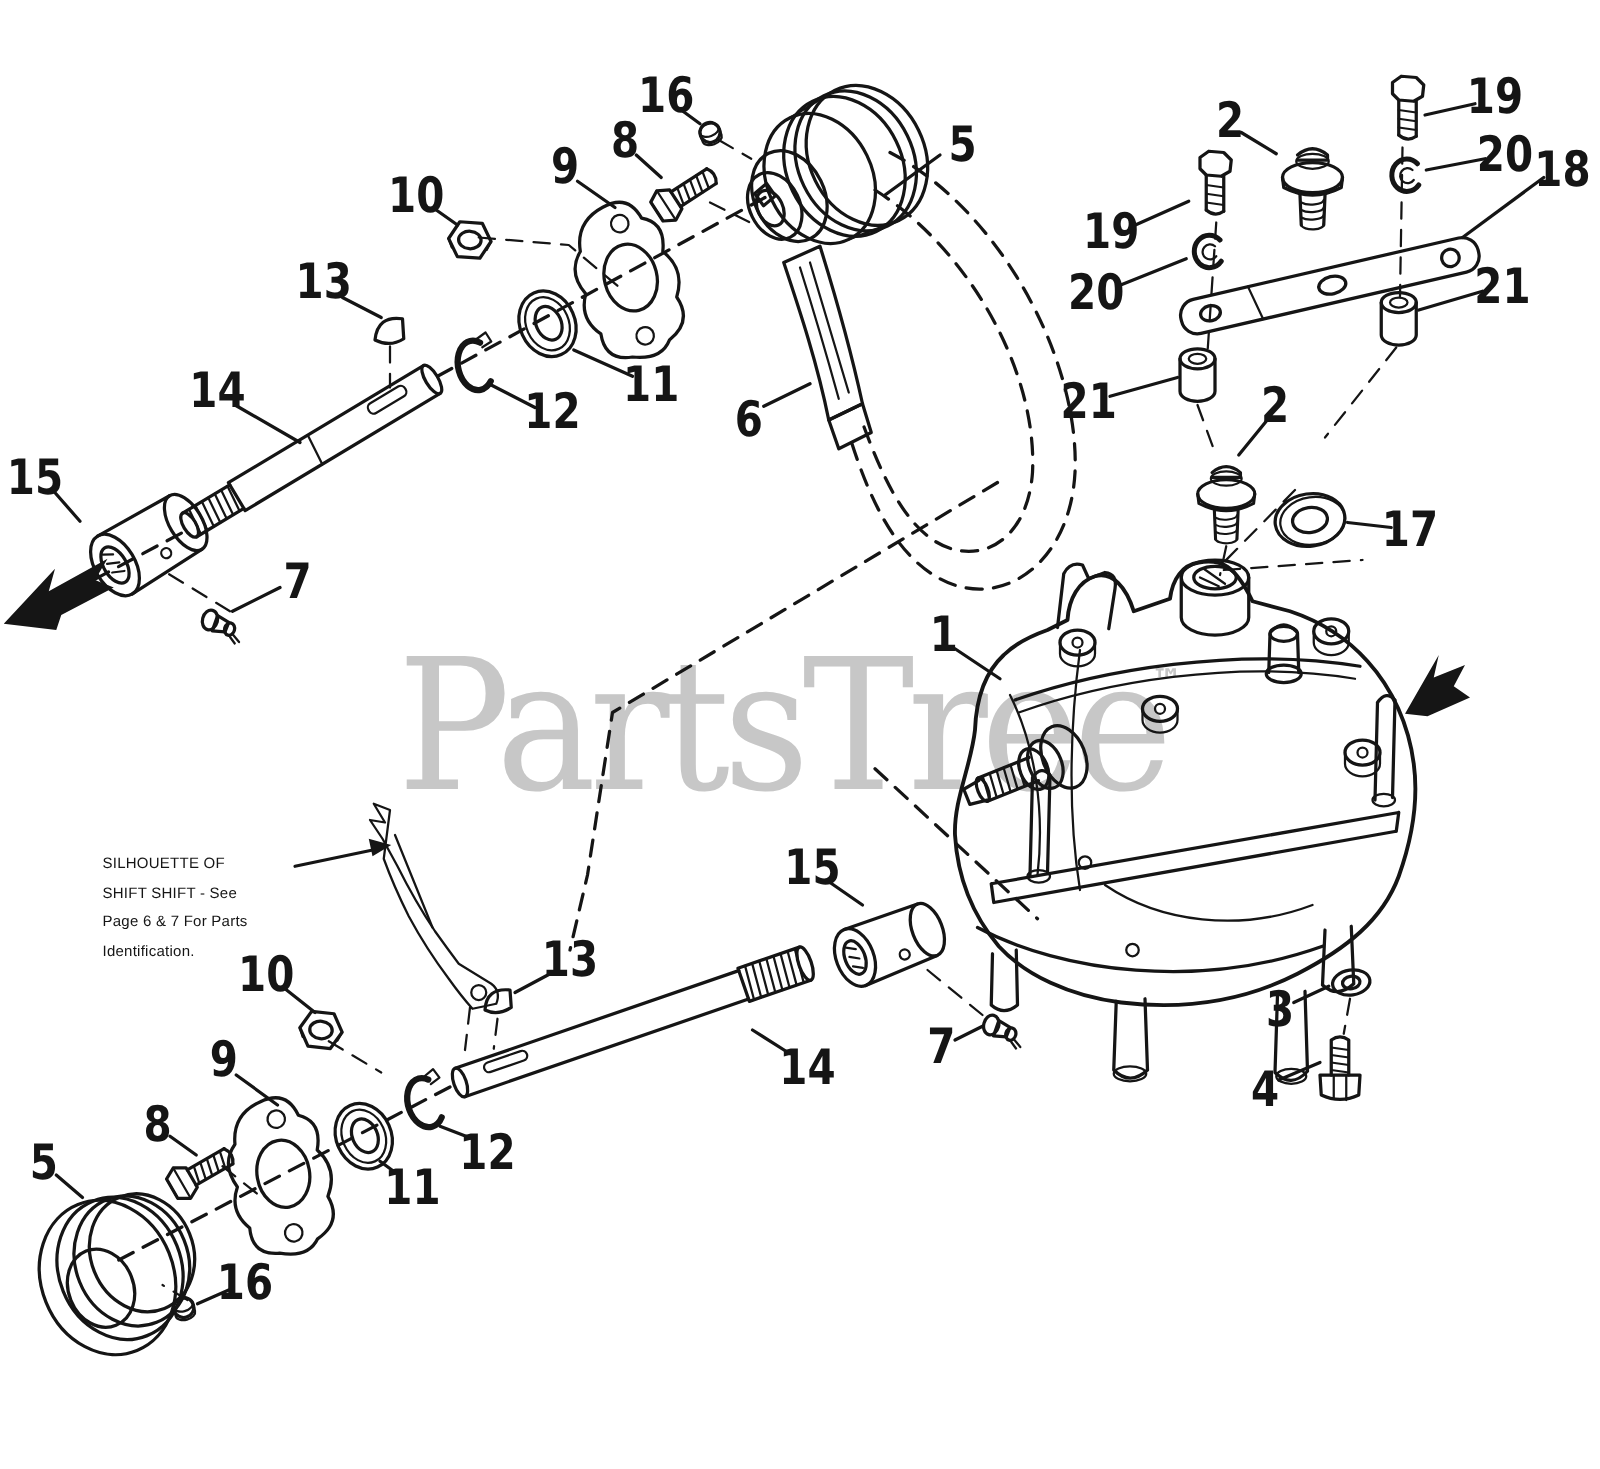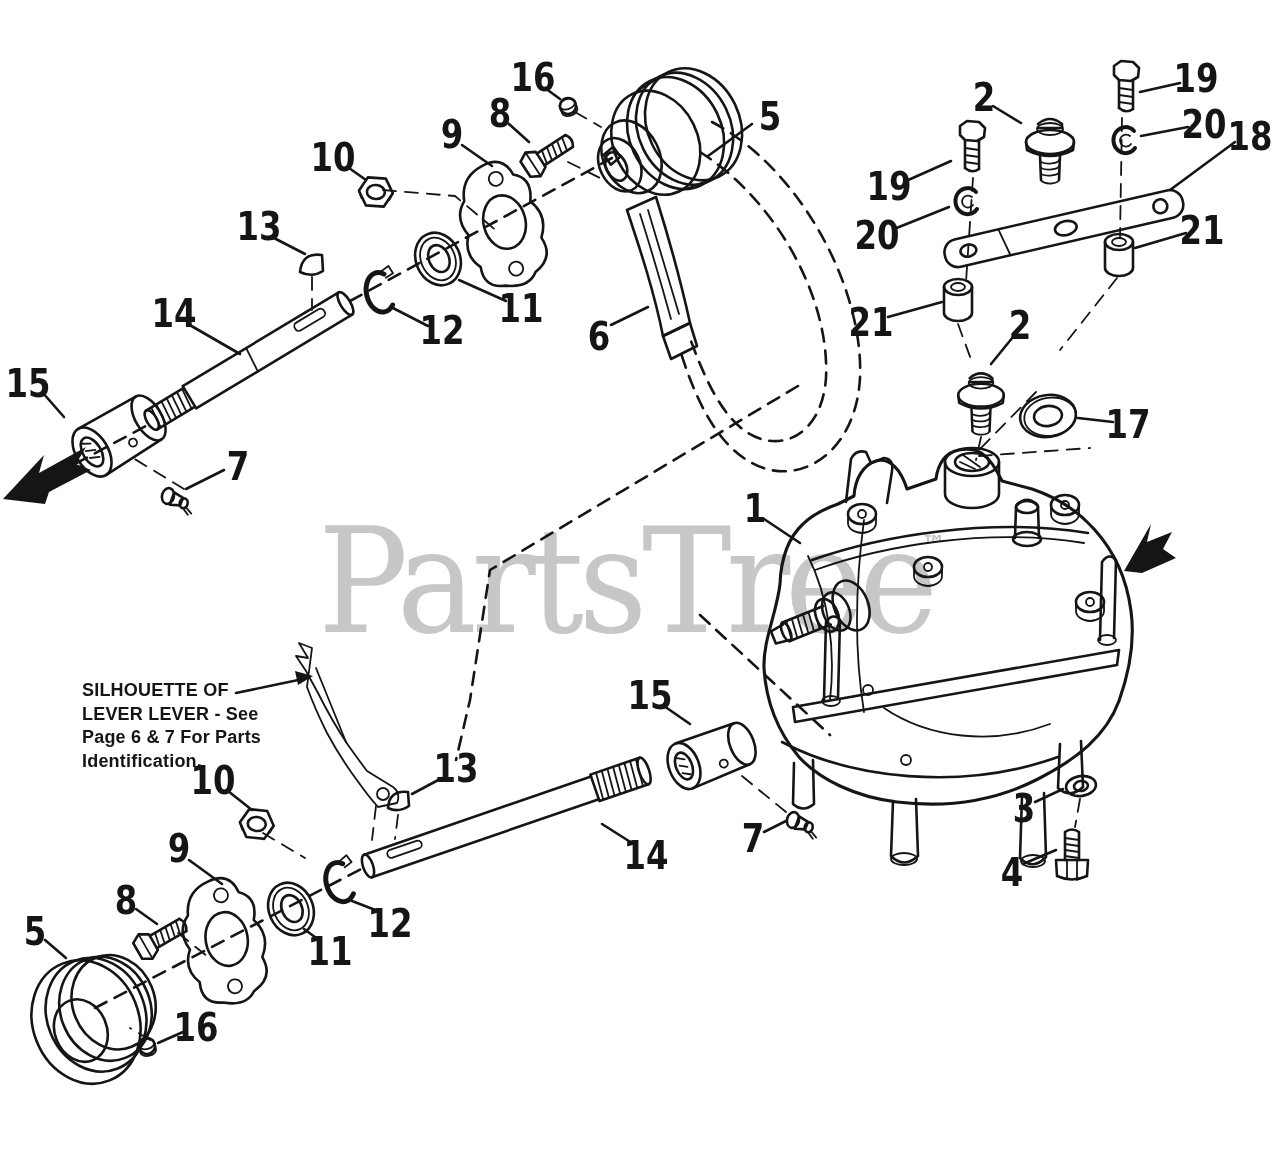--- a/index.html
+++ b/index.html
@@ -4,21 +4,21 @@
 <style>
   html,body{margin:0;padding:0;background:#fff}
   body{width:1280px;height:1175px;overflow:hidden}
   .stage{position:relative;width:1280px;height:1175px;font-family:"Liberation Sans",sans-serif;
          --ink:#151515;--wm:#c7c7c7;background:#fff}
   .watermark{position:absolute;left:318px;top:508px;font-family:"DejaVu Serif",serif;
 0             font-weight:bold;font-size:146px;line-height:1;letter-spacing:-6px;color:var(--wm);
              transform:scaleX(.92);transform-origin:left top;white-space:nowrap;user-select:none}
   .wm-tm{position:absolute;left:921px;top:530px;font-family:"DejaVu Sans",sans-serif;
          font-weight:bold;font-size:25px;color:var(--wm);user-select:none}
-  .note{position:absolute;left:82px;top:679px;font-weight:bold;font-size:18px;
+  .note{position:absolute;left:82px;top:679px;font-weight:normal;font-size:12px;
         line-height:23.5px;color:var(--ink);letter-spacing:.2px;white-space:nowrap}
   .callout{position:absolute;transform:translate(-50%,-50%) scaleX(.83);
            font-family:"DejaVu Sans",sans-serif;font-weight:bold;font-size:39px;
            color:var(--ink);white-space:nowrap;user-select:none}
   svg.art{position:absolute;left:0;top:0}
   .s{stroke:var(--ink);stroke-width:2.6;fill:none;stroke-linecap:round;stroke-linejoin:round}
   .thin{stroke-width:1.8}
   .thick{stroke-width:3.1}
   .dash{stroke-dasharray:13 9}
   .ink{fill:var(--ink);stroke:none}
@@ -331,21 +331,21 @@
         <line x1="183" y1="1032" x2="158" y2="1043" class="s"></line>
         <line x1="632" y1="843" x2="602" y2="824" class="s"></line>
         <line x1="764" y1="832" x2="786" y2="821" class="s"></line>
         <line x1="1035" y1="802" x2="1063" y2="789" class="s"></line>
         <line x1="1023" y1="864" x2="1056" y2="850" class="s"></line>
       </g>
   </svg>
 
   <div class="note">
     <div>SILHOUETTE OF</div>
-    <div>LEVER LEVER - See</div>
+    <div>SHIFT SHIFT - See</div>
     <div>Page 6 &amp; 7 For Parts</div>
     <div>Identification.</div>
   </div>
 
   <div id="callout-layer">
       <div class="callout" style="left: 533px; top: 77px;">16</div>
       <div class="callout" style="left: 500px; top: 113px;">8</div>
       <div class="callout" style="left: 452px; top: 134px;">9</div>
       <div class="callout" style="left: 333px; top: 157px;">10</div>
       <div class="callout" style="left: 770px; top: 116px;">5</div>

